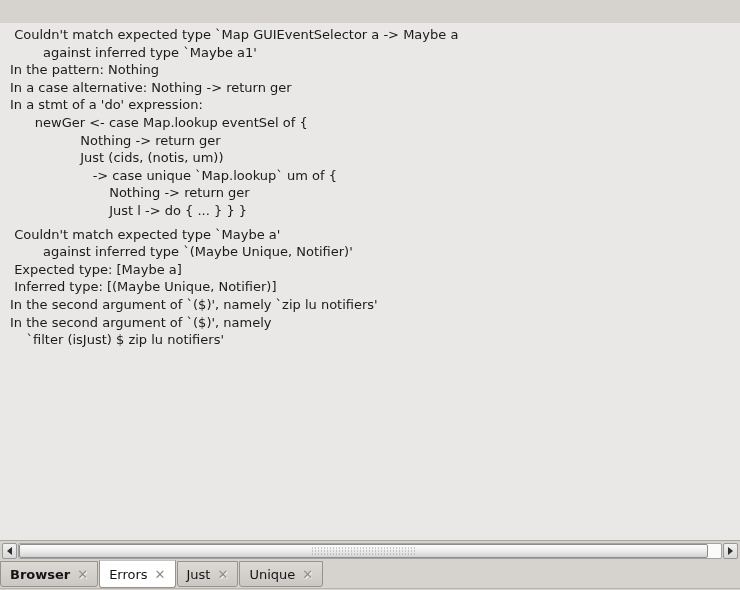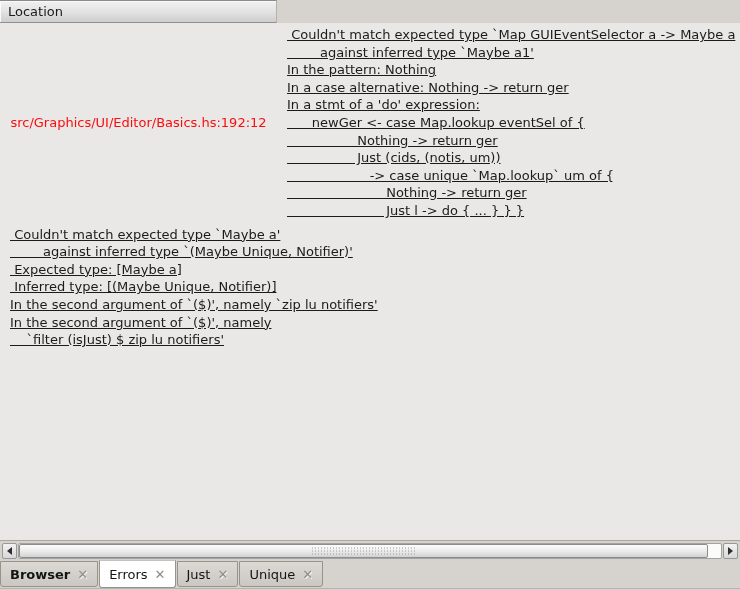--- a/index.html
+++ b/index.html
@@ -22,21 +22,21 @@
   .hcell-desc { flex:1; border-right:none; }
   
   .content { height:517px; background:#e9e8e6; overflow:hidden; }
   .row { display:flex; padding:3px 0; }
   .cell-loc {
     width:277px; flex:none; display:flex; align-items:center; justify-content:center;
     color:#f90e0e; white-space:nowrap; overflow:hidden;
   }
   .cell-desc {
     flex:1; min-width:0; overflow:hidden; white-space:pre;
-    line-height:17.6px; padding-left:10px;text-decoration:underline;
+    line-height:17.6px; padding-left:10px;
   }
   .dline { white-space:pre; }
   
   .hscroll {
     height:20px; background:#d5d2cc; border-top:1px solid #a9a6a0;
     display:flex; align-items:center; padding:1px 2px; gap:1px;
   }
   .sbtn {
     width:15px; height:16px; flex:none;
     background:linear-gradient(180deg,#f2f2f2,#d8d8d8);
@@ -77,28 +77,24 @@
     color:#8f8d89; font-size:13px; font-weight:bold; line-height:1;
     text-shadow:1px 1px 0 rgba(255,255,255,0.8); cursor:default;
   }
 </style>
 </head>
 <body>
 
 <div class="window">
 
   <div class="header">
-    <div class="hcell hcell-loc">
-      <span>Location</span>
-    </div>
   </div>
 
   <div class="content">
       <div class="row">
-        <div class="cell-loc">src/Graphics/UI/Editor/Basics.hs:192:12</div>
         <div class="cell-desc"><div class="dline"> Couldn't match expected type `Map GUIEventSelector a -&gt; Maybe a</div><div class="dline">        against inferred type `Maybe a1'</div><div class="dline">In the pattern: Nothing</div><div class="dline">In a case alternative: Nothing -&gt; return ger</div><div class="dline">In a stmt of a 'do' expression:</div><div class="dline">      newGer &lt;- case Map.lookup eventSel of {</div><div class="dline">                 Nothing -&gt; return ger</div><div class="dline">                 Just (cids, (notis, um))</div><div class="dline">                    -&gt; case unique `Map.lookup` um of {</div><div class="dline">                        Nothing -&gt; return ger</div><div class="dline">                        Just l -&gt; do { ... } } }</div></div>
       </div>
       <div class="row">
         <div class="cell-desc"><div class="dline"> Couldn't match expected type `Maybe a'</div><div class="dline">        against inferred type `(Maybe Unique, Notifier)'</div><div class="dline"> Expected type: [Maybe a]</div><div class="dline"> Inferred type: [(Maybe Unique, Notifier)]</div><div class="dline">In the second argument of `($)', namely `zip lu notifiers'</div><div class="dline">In the second argument of `($)', namely</div><div class="dline">    `filter (isJust) $ zip lu notifiers'</div></div>
       </div>
     </div>
 
   <div class="hscroll">
     <div class="sbtn">
       <span class="arr arr-l"></span>

